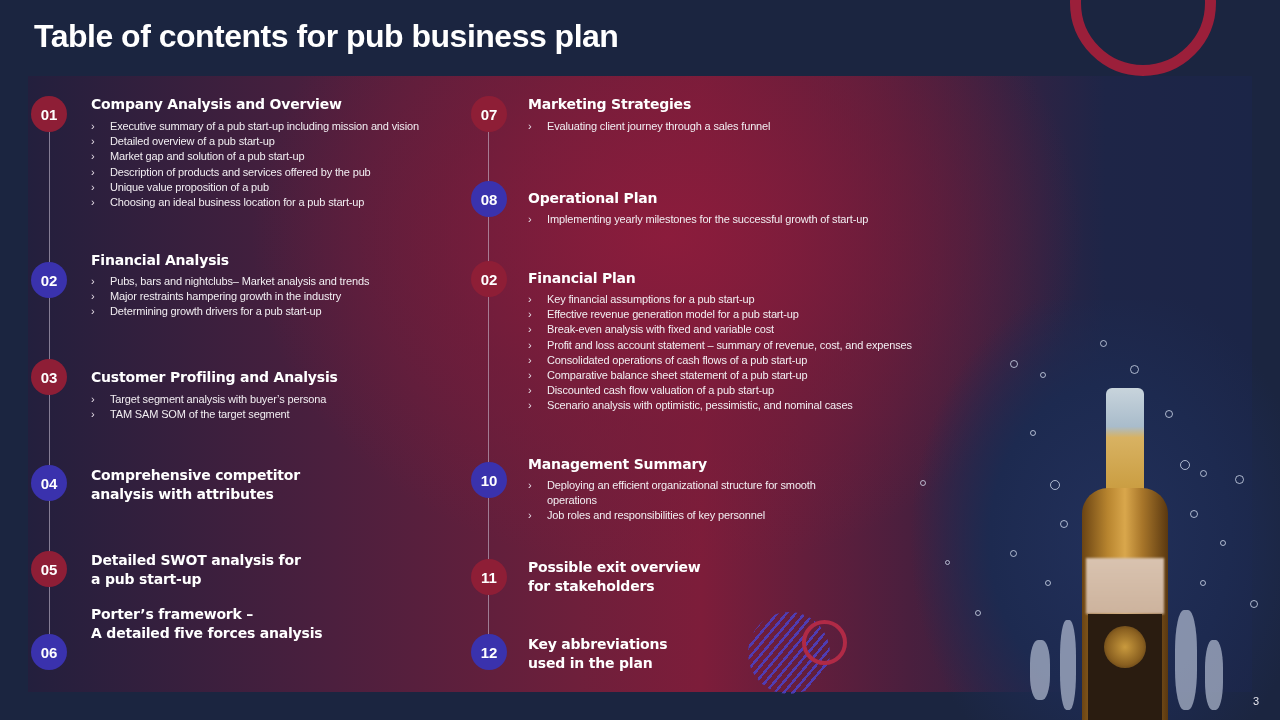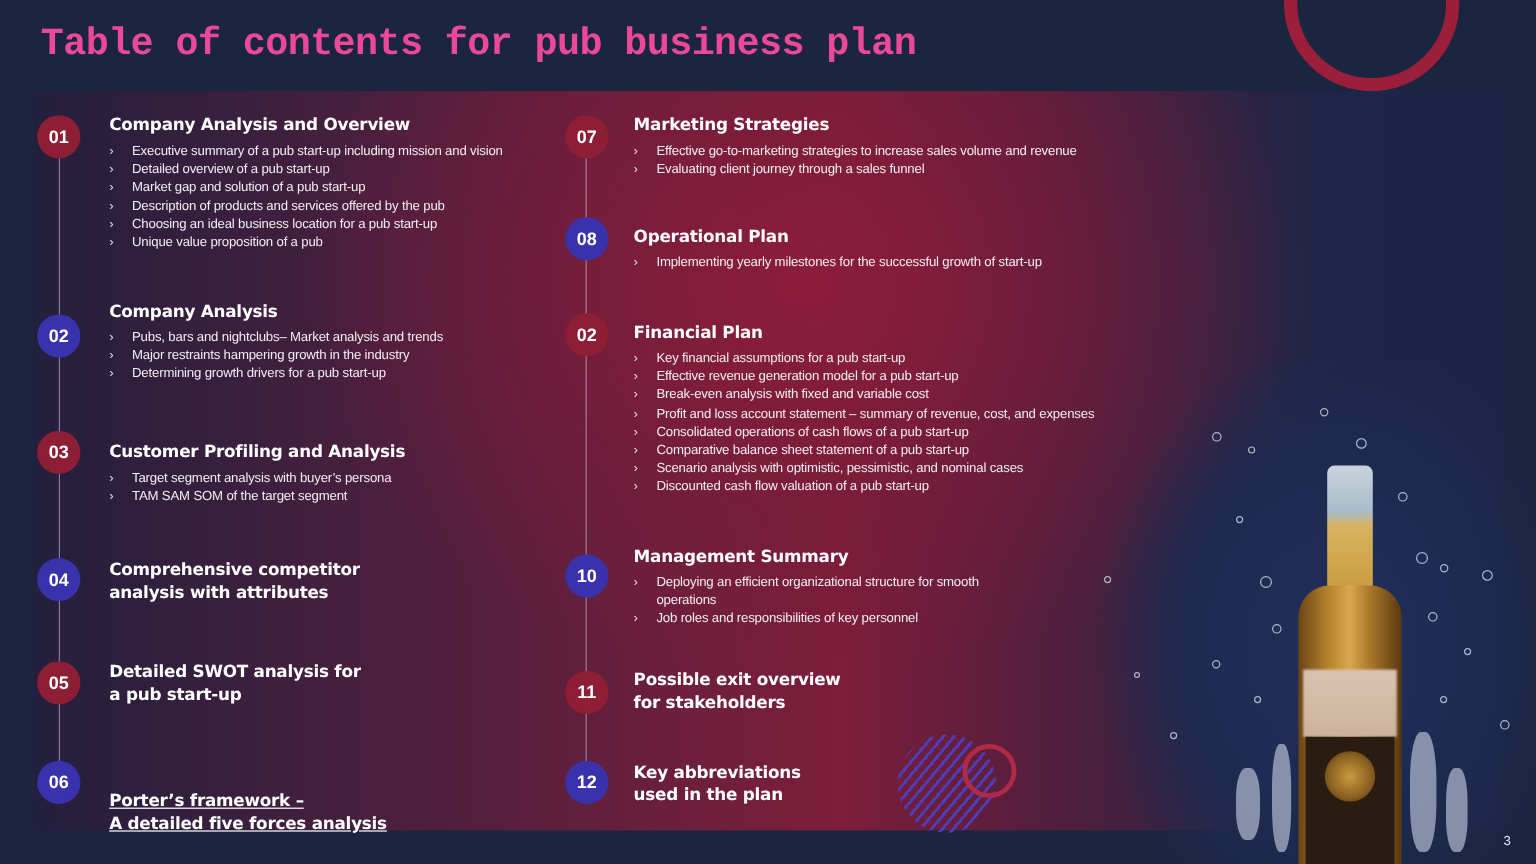--- a/index.html
+++ b/index.html
@@ -5,23 +5,23 @@
   * { box-sizing: border-box; margin: 0; padding: 0; }
   html, body { width: 1280px; height: 720px; overflow: hidden; }
   body {
     background: #1b2540;
     font-family: "Liberation Sans", sans-serif;
     color: #ffffff;
     position: relative;
   }
   .title {
     position: absolute; left: 34px; top: 18px;
-    font-family: Liberation Mono, monospace;
+    font-family: Liberation Sans, sans-serif;
     font-weight: bold; font-size: 32px; letter-spacing: -0.5px;
-    color: #ec4899;
+    color: #ffffff;
   }
   .deco-ring-top {
     position: absolute; left: 1070px; top: -70px;
     width: 146px; height: 146px; border-radius: 50%;
     border: 11px solid #9b1f3a;
   }
   .panel {
     position: absolute; left: 28px; top: 76px; width: 1224px; height: 616px;
     background:
       radial-gradient(ellipse 520px 420px at 640px 160px, rgba(140,28,60,0.95) 0%, rgba(120,28,58,0.6) 45%, rgba(0,0,0,0) 80%),
@@ -146,26 +146,26 @@
 <div class="vline" style="left:49px;top:114px;height:538px;"></div>
 <div class="vline" style="left:488px;top:114px;height:538px;"></div>
 
 <div class="num red" style="left:31px;top:96px;">01</div>
 <div class="sec-title" style="left:91px;top:95px;">Company Analysis and Overview</div>
 <ul class="bullets" style="left:91px;top:119px;">
   <li>Executive summary of a pub start-up including mission and vision</li>
   <li>Detailed overview of a pub start-up</li>
   <li>Market gap and solution of a pub start-up</li>
   <li>Description of products and services offered by the pub</li>
+  <li>Unique value proposition of a pub</li>
   <li>Choosing an ideal business location for a pub start-up</li>
-  <li>Unique value proposition of a pub</li>
 </ul>
 
 <div class="num blue" style="left:31px;top:262px;">02</div>
-<div class="sec-title" style="left:91px;top:251px;">Company Analysis</div>
+<div class="sec-title" style="left:91px;top:251px;">Financial Analysis</div>
 <ul class="bullets" style="left:91px;top:274px;">
   <li>Pubs, bars and nightclubs– Market analysis and trends</li>
   <li>Major restraints hampering growth in the industry</li>
   <li>Determining growth drivers for a pub start-up</li>
 </ul>
 
 <div class="num red" style="left:31px;top:359px;">03</div>
 <div class="sec-title" style="left:91px;top:368px;">Customer Profiling and Analysis</div>
 <ul class="bullets" style="left:91px;top:392px;">
   <li>Target segment analysis with buyer’s persona</li>
@@ -178,49 +178,48 @@
   <div>analysis with attributes</div>
 </div>
 
 <div class="num red" style="left:31px;top:551px;">05</div>
 <div class="sec-title" style="left:91px;top:551px;">
   <div>Detailed SWOT analysis for</div>
   <div>a pub start-up</div>
 </div>
 
 <div class="num blue" style="left:31px;top:634px;">06</div>
-<div class="sec-title" style="left:91px;top:659px;text-decoration:underline;">
+<div class="sec-title" style="left:91px;top:605px;">
   <div>Porter’s framework –</div>
   <div>A detailed five forces analysis</div>
 </div>
 
 <div class="num red" style="left:471px;top:96px;">07</div>
 <div class="sec-title" style="left:528px;top:95px;">Marketing Strategies</div>
 <ul class="bullets" style="left:528px;top:119px;">
-  <li>Effective go-to-marketing strategies to increase sales volume and revenue</li>
   <li>Evaluating client journey through a sales funnel</li>
 </ul>
 
 <div class="num blue" style="left:471px;top:181px;">08</div>
 <div class="sec-title" style="left:528px;top:189px;">Operational Plan</div>
 <ul class="bullets" style="left:528px;top:212px;">
   <li>Implementing yearly milestones for the successful growth of start-up</li>
 </ul>
 
 <div class="num red" style="left:471px;top:261px;">02</div>
 <div class="sec-title" style="left:528px;top:269px;">Financial Plan</div>
 <ul class="bullets" style="left:528px;top:292px;">
   <li>Key financial assumptions for a pub start-up</li>
   <li>Effective revenue generation model for a pub start-up</li>
   <li>Break-even analysis with fixed and variable cost</li>
   <li>Profit and loss account statement – summary of revenue, cost, and expenses</li>
   <li>Consolidated operations of cash flows of a pub start-up</li>
   <li>Comparative balance sheet statement of a  pub start-up</li>
+  <li>Discounted cash flow valuation of a pub start-up</li>
   <li>Scenario analysis with optimistic, pessimistic, and nominal cases</li>
-  <li>Discounted cash flow valuation of a pub start-up</li>
 </ul>
 
 <div class="num blue" style="left:471px;top:462px;">10</div>
 <div class="sec-title" style="left:528px;top:455px;">Management Summary</div>
 <ul class="bullets" style="left:528px;top:478px;">
   <li class="wrap">Deploying an efficient organizational structure for smooth operations</li>
   <li>Job roles and responsibilities of key personnel</li>
 </ul>
 
 <div class="num red" style="left:471px;top:559px;">11</div>

